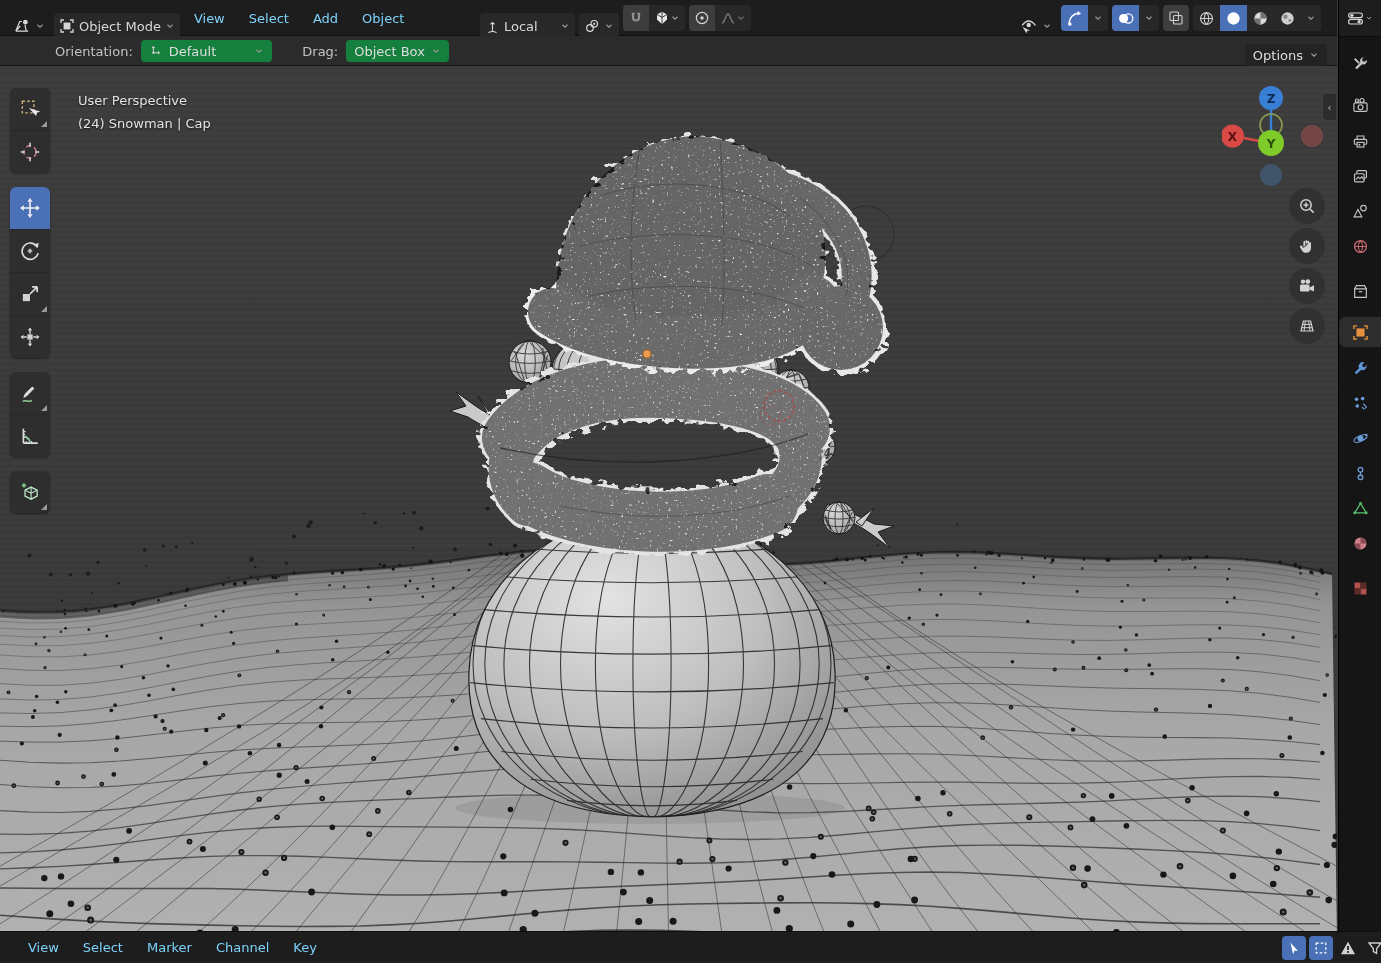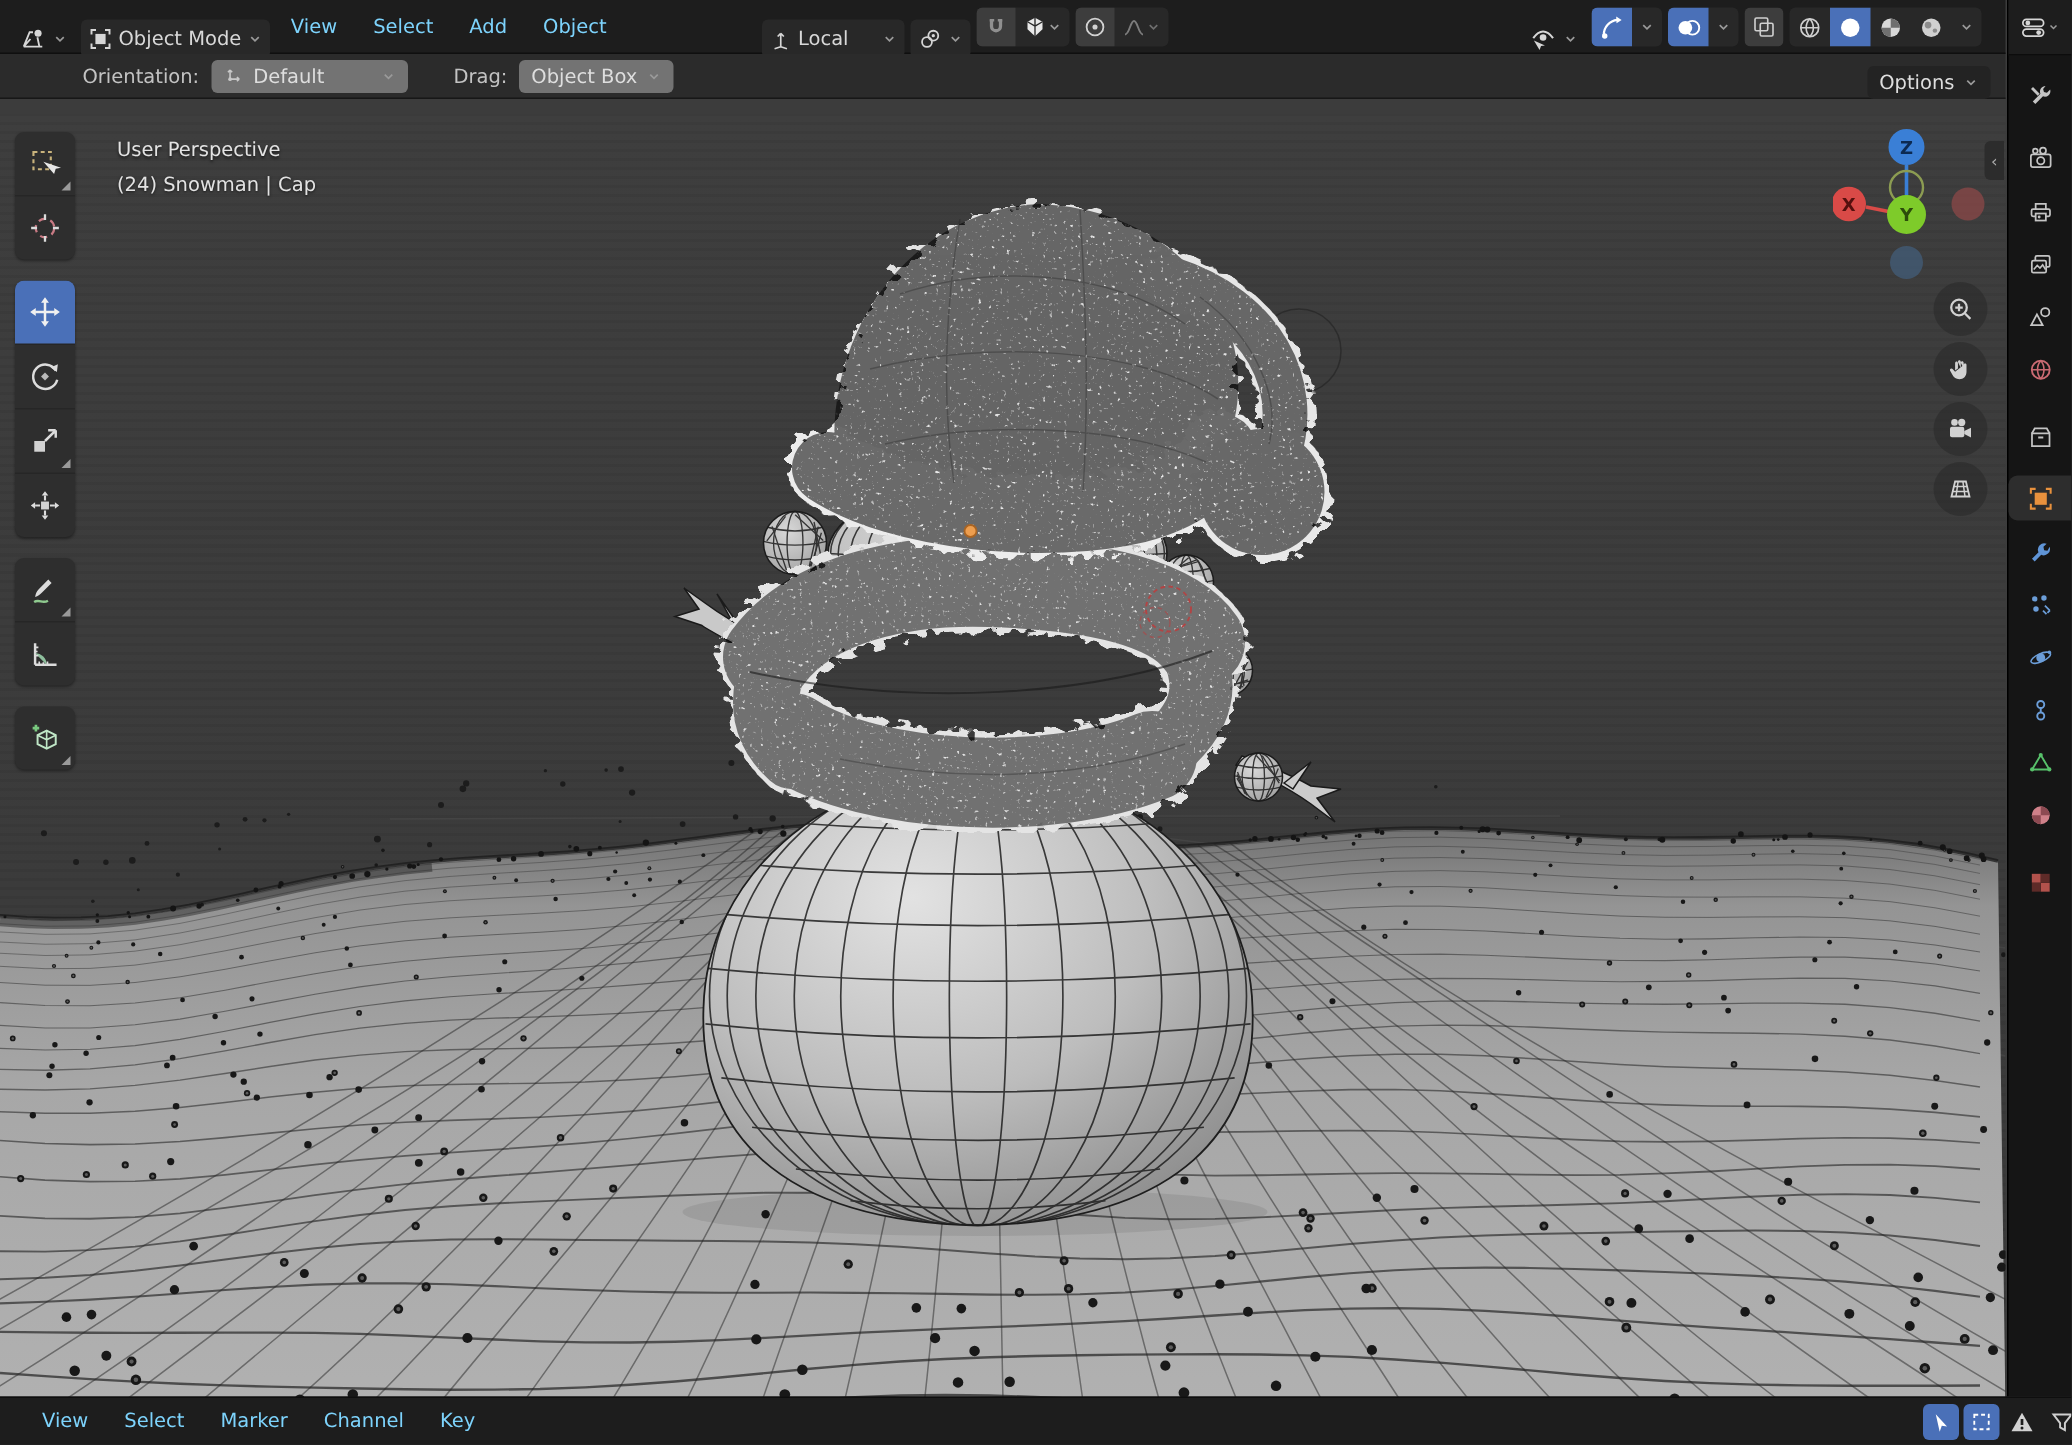--- a/index.html
+++ b/index.html
@@ -3,36 +3,36 @@
 <meta charset="utf-8">
 <style>
   html,body{margin:0;padding:0;background:#111;}
   .app{position:relative;width:1381px;height:963px;overflow:hidden;
        font-family:"DejaVu Sans","Liberation Sans",sans-serif;
        font-size:13px;color:#d8d8d8;background:#3c3c3c;-webkit-user-select:none;user-select:none;}
   
   .topbar{position:absolute;left:0;top:0;width:1337px;height:36px;background:#1d1d1d;border-bottom:1px solid #0f0f0f;box-sizing:border-box;}
   .cluster{position:absolute;top:0;height:36px;display:flex;align-items:center;gap:4px;}
   .c-left{left:8px;}
-  .c-mid{left:508px;}
+  .c-mid{left:480px;}
   .c-right{right:16px;}
   .hbtn{height:26px;border-radius:4px;display:flex;align-items:center;gap:4px;padding:0 5px;color:#d8d8d8;margin-top:16px;}
   .hdrop{background:#282828;}
   .menu-item{padding:0 10px;height:26px;display:flex;align-items:center;border-radius:4px;color:#7dd3fc;}
   .seg{display:flex;align-items:center;background:#282828;border-radius:4px;overflow:hidden;height:26px;}
   .seg>div{height:26px;display:flex;align-items:center;justify-content:center;padding:0 5px;}
   .cell-active{background:#4a70b8;}
   .cell-raised{background:#3d3d3d;}
   .dim{color:#848484;}
   .ic{display:block;}
   
   .toolsettings{position:absolute;left:0;top:36px;width:1337px;height:30px;background:#2b2b2b;border-bottom:1px solid #171717;box-sizing:border-box;}
   .ts-left{position:absolute;left:55px;top:0;height:30px;display:flex;align-items:center;gap:8px;}
   .ts-right{position:absolute;right:10px;top:0;height:30px;display:flex;align-items:flex-end;}
-  .tsbtn{height:22px;border-radius:4px;background:#737373;display:flex;align-items:center;gap:6px;padding:0 8px;color:#dedede;}
+  .tsbtn{height:22px;border-radius:4px;background:#15803d;display:flex;align-items:center;gap:6px;padding:0 8px;color:#dedede;}
   .tslabel{color:#c3c3c3;text-align:right;}
   
   .viewport{position:absolute;left:0;top:76px;width:1337px;height:865px;
     background:linear-gradient(#3e3e3e,#393939);}
   .viewport::before{content:"";position:absolute;inset:0;
     background:repeating-linear-gradient(0deg, rgba(0,0,0,.05) 0 2px, transparent 2px 6px);pointer-events:none;}
   .vp-svg{position:absolute;left:0;top:0;}
   .vp-text{position:absolute;left:78px;top:13px;color:#e3e3e3;text-shadow:0 1px 2px rgba(0,0,0,.65);line-height:23px;}
   
   .toolbar{position:absolute;left:10px;top:12px;display:flex;flex-direction:column;gap:14px;}

